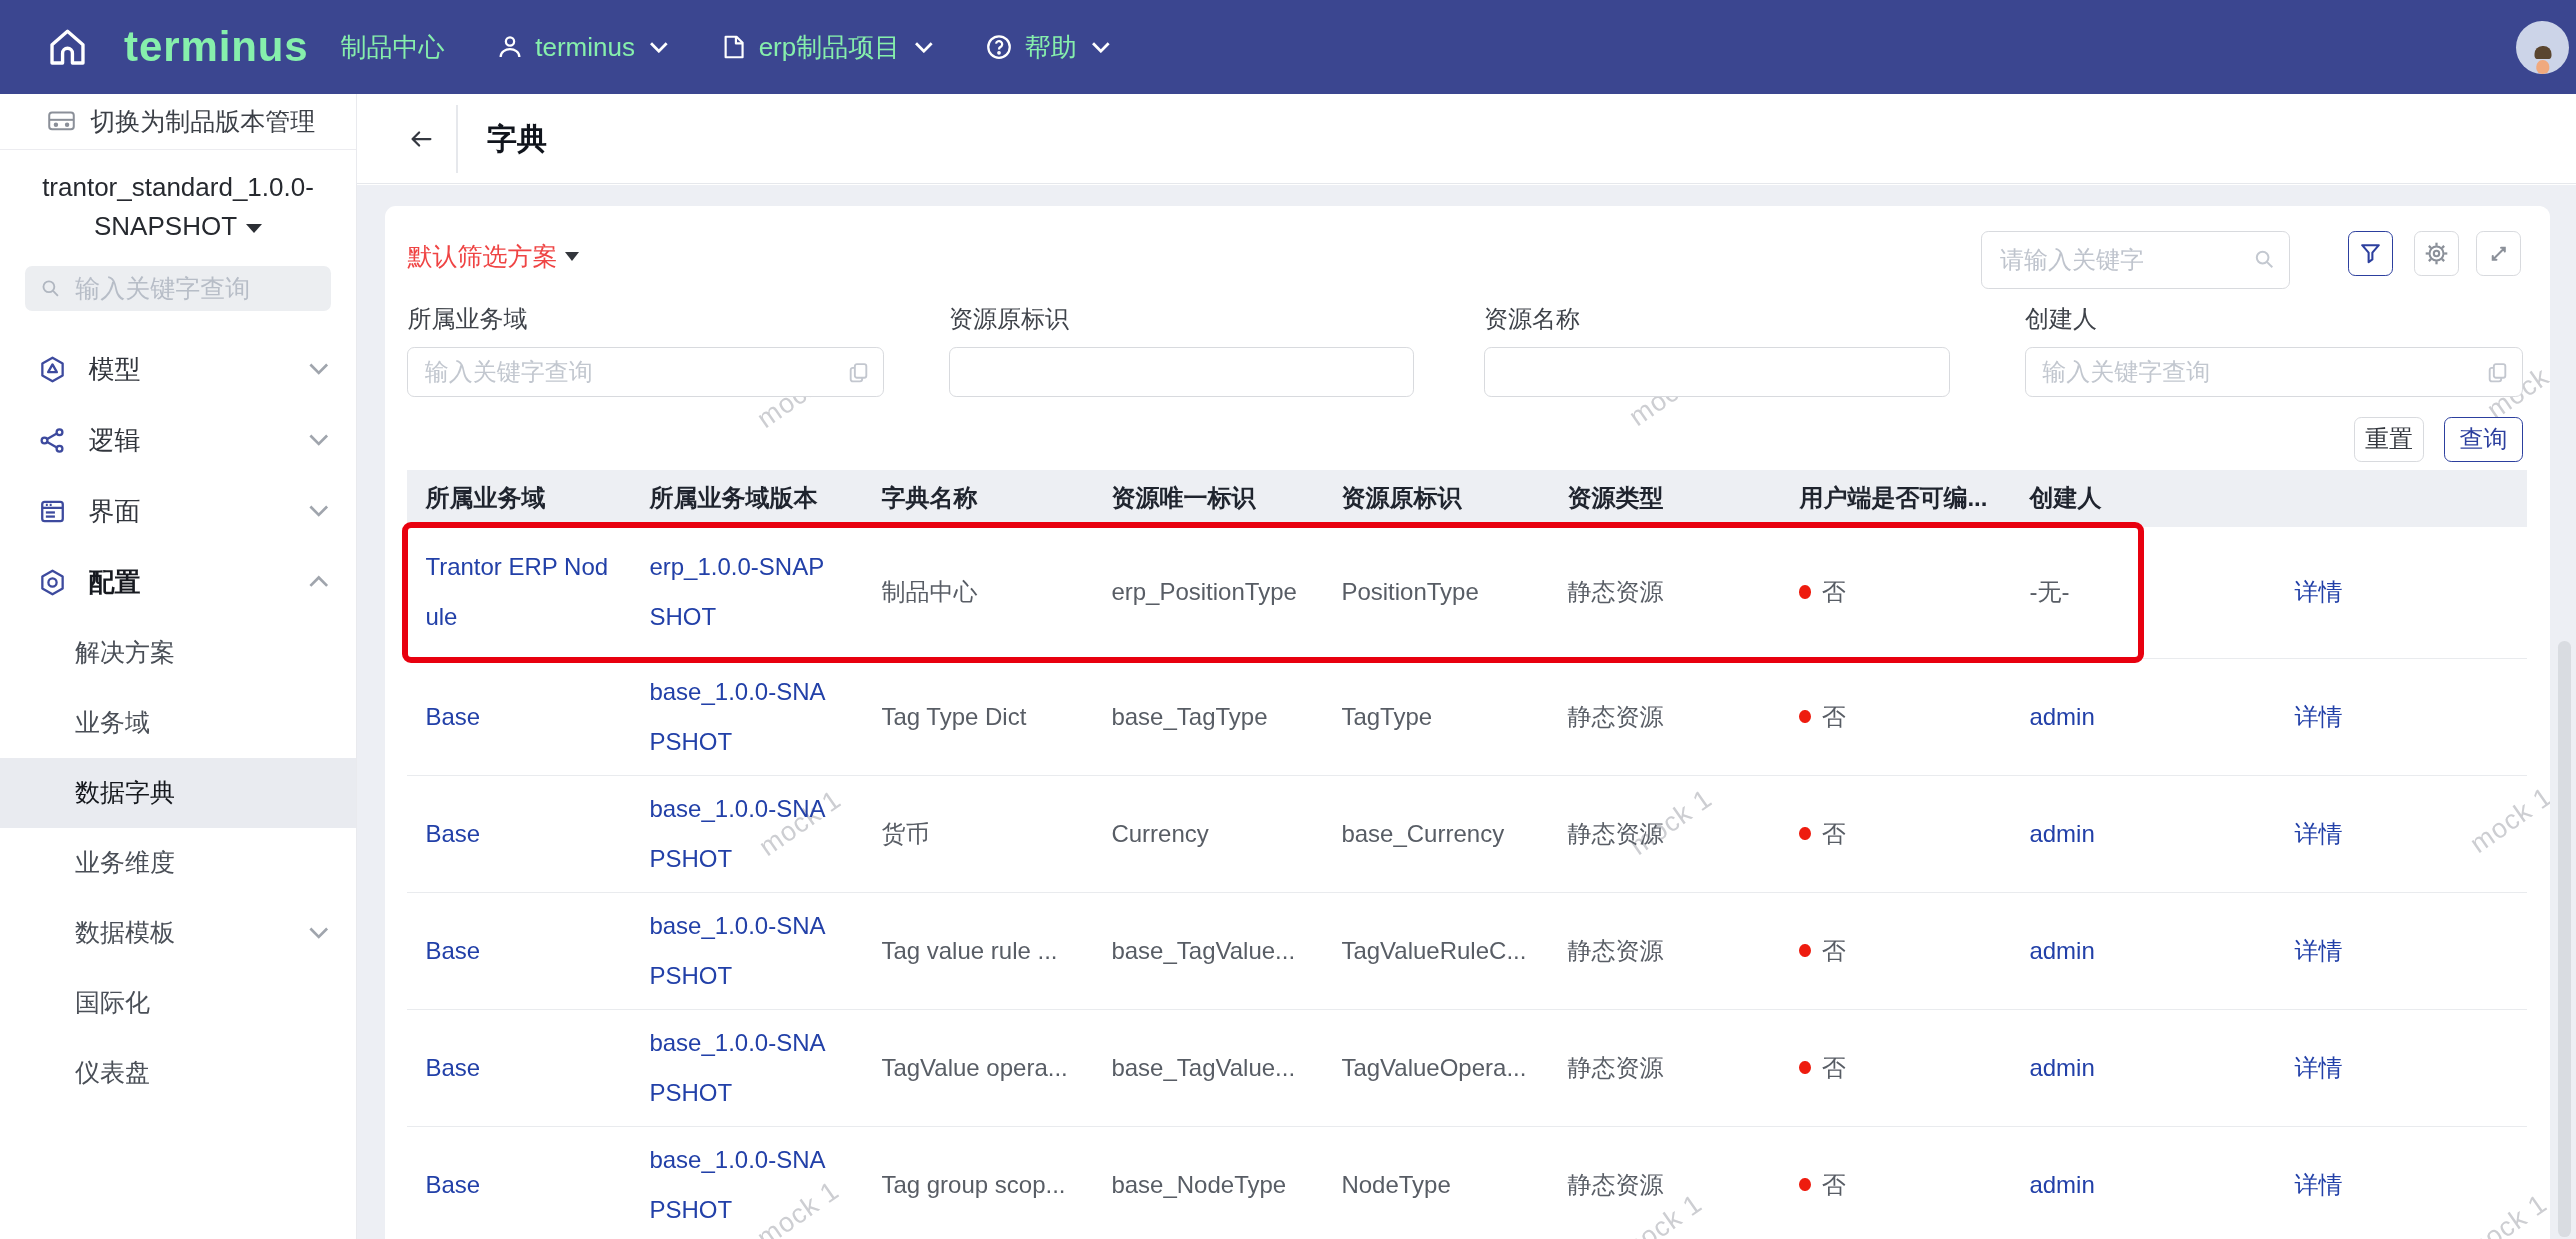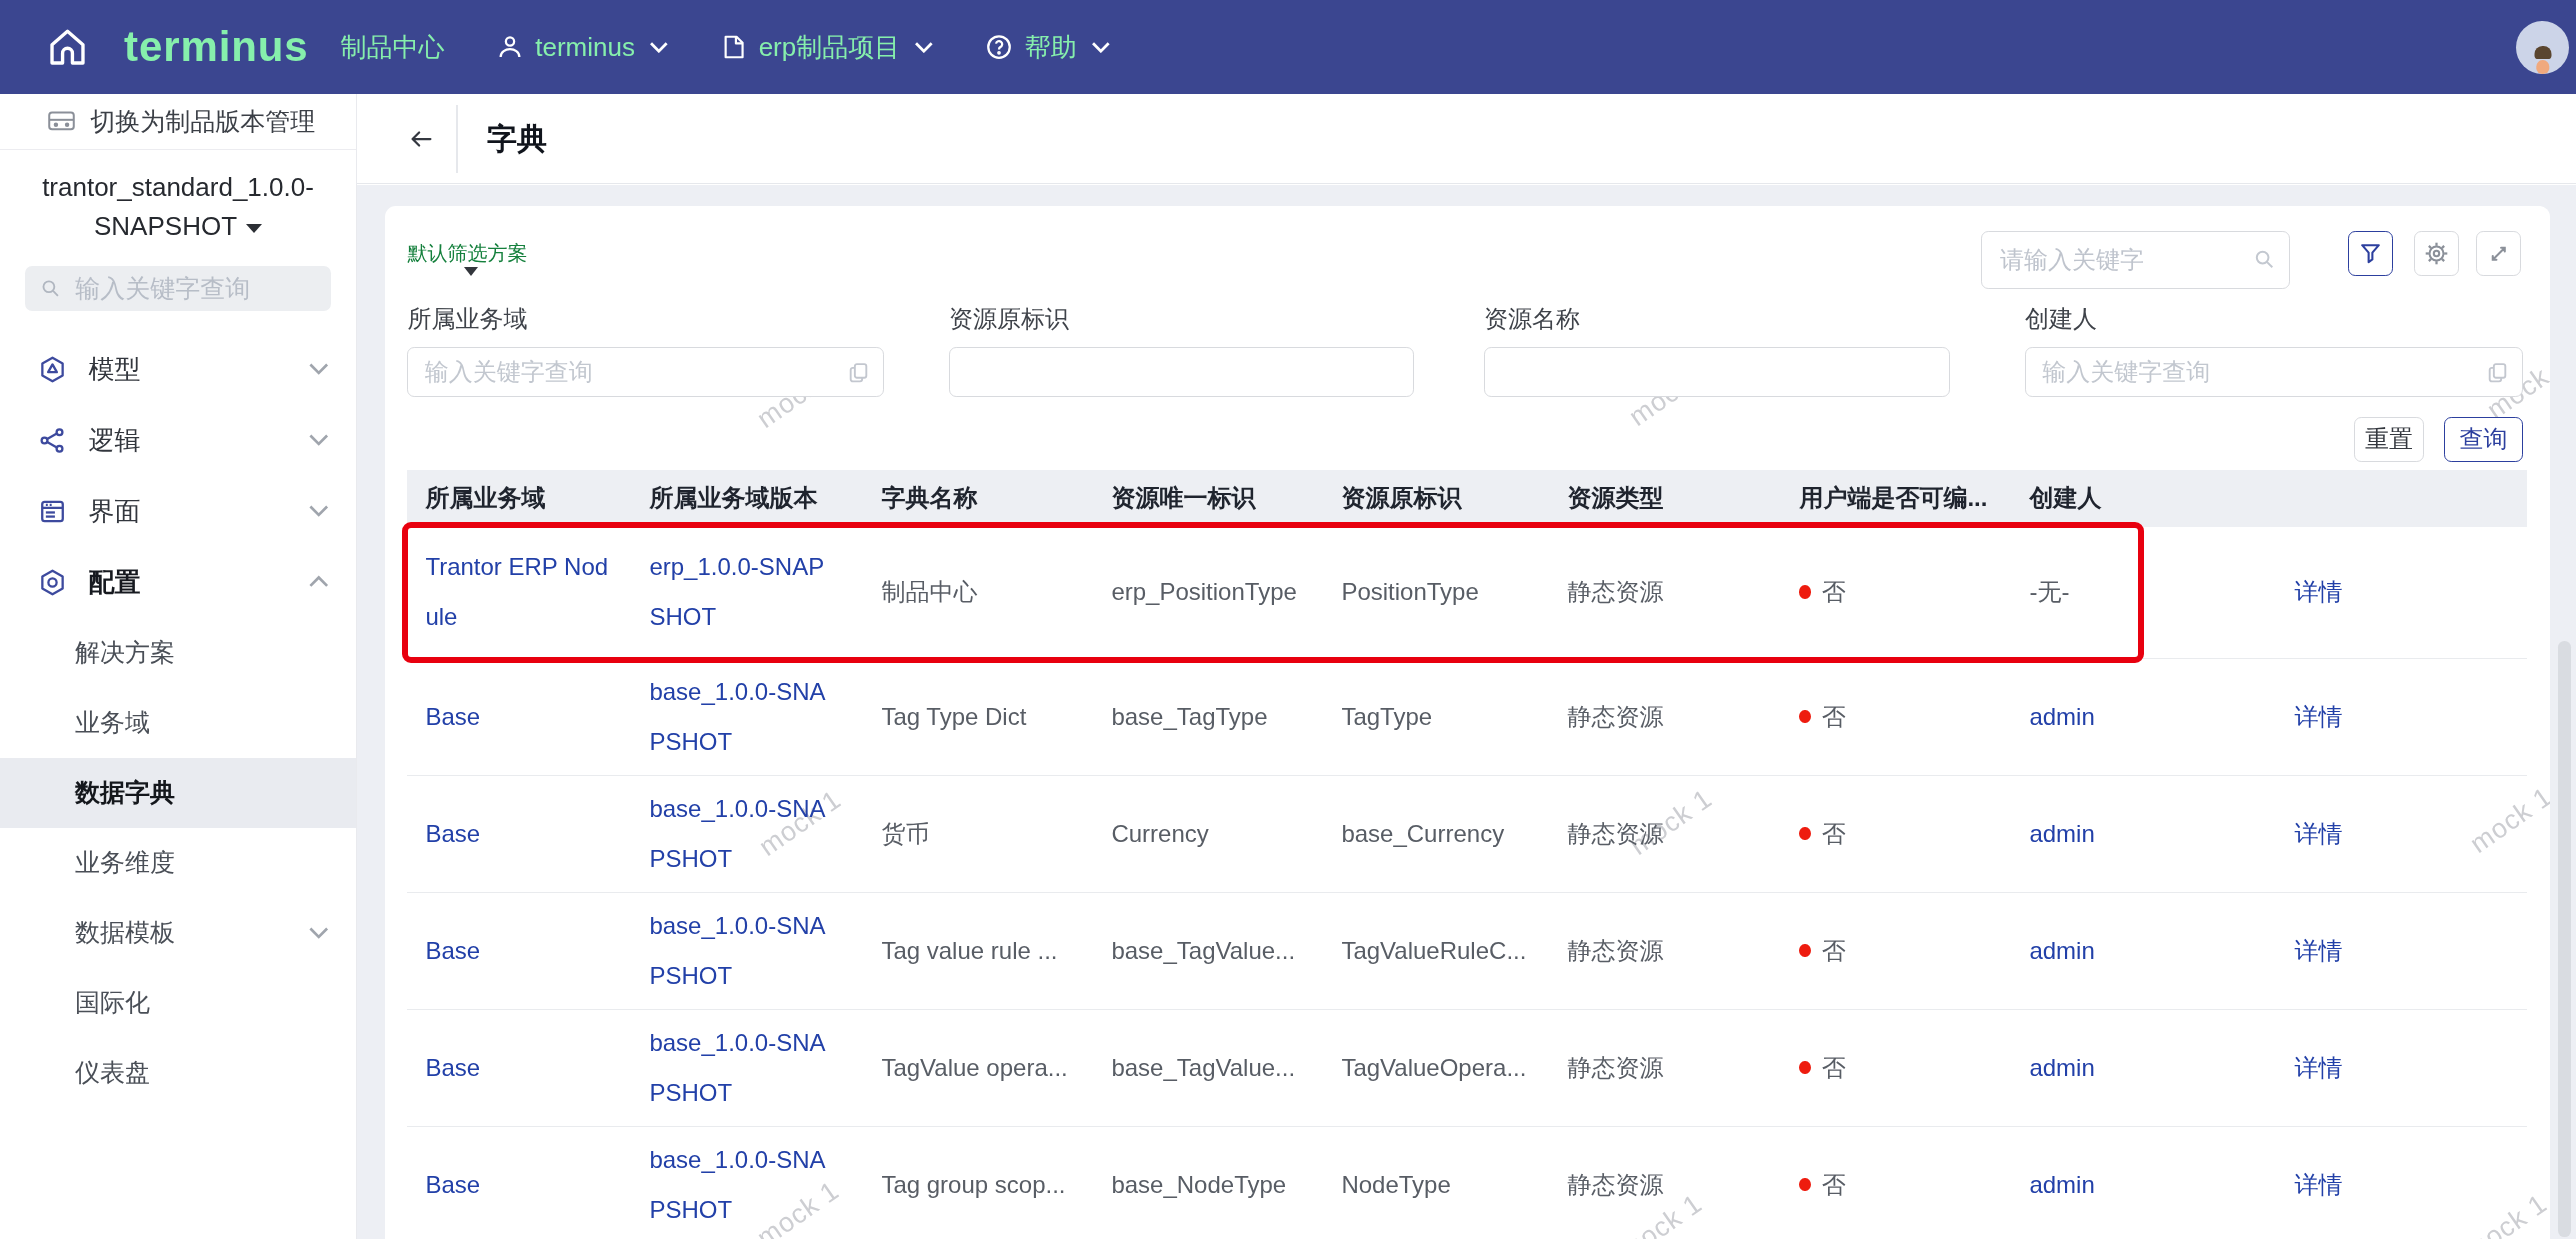--- a/index.html
+++ b/index.html
@@ -34,39 +34,39 @@
     display:flex;align-items:center;padding:0 14.3px;gap:10.7px;}
   .side-search input{border:none;outline:none;background:transparent;font-size:25px;width:100%;
     color:#4a4f57;font-family:inherit;}
   .side-search input::placeholder{color:#b7bdc7;}
   .menu{margin-top:23px;}
   .menu-item{height:71px;display:flex;align-items:center;padding:0 27px 0 38px;cursor:pointer;font-size:26px;color:#32363d;}
   .menu-item .mi-label{margin-left:21.5px;flex:1;}
   .menu-item.bold .mi-label{font-weight:700;color:#16191f;}
   .sub-item{height:70px;display:flex;align-items:center;padding-left:75px;padding-right:27px;
     font-size:25px;color:#4a4f57;cursor:pointer;}
-  .sub-item.selected{background:#e9ebf0;color:#14171c;font-weight:700;}
+  .sub-item.selected{background:#e9ebf0;color:#14171c;font-weight:400;}
   .sub-item .mi-label{flex:1;}
 
   
   .main-header{position:absolute;left:356px;top:94px;right:0;height:89px;background:#fff;
     border-bottom:1.8px solid #e6e8ec;z-index:10;}
   .back-btn{position:absolute;left:43px;top:23px;width:43px;height:43px;display:flex;align-items:center;
     justify-content:center;cursor:pointer;}
   .hdr-divider{position:absolute;left:100px;top:10.7px;width:1.8px;height:68px;background:#e6e8ec;}
   .page-title{position:absolute;left:131px;top:25px;font-size:30px;font-weight:700;color:#10141c;}
 
   .content{position:absolute;left:356px;top:185px;right:0;bottom:0;background:#edeff4;overflow:hidden;}
   .card{position:absolute;left:29px;top:20.6px;width:2165px;height:1109px;background:#fff;border-radius:10.7px;}
   .card-inner{position:relative;z-index:2;height:100%;}
   .watermarks{position:absolute;inset:0;z-index:1;pointer-events:none;overflow:hidden;}
   .wm{position:absolute;font-size:27px;color:#cdced2;transform:rotate(-35deg);letter-spacing:0.9px;white-space:nowrap;}
 
-  .scheme{position:absolute;left:22.4px;top:34px;font-size:20px;color:#15803d;font-weight:500;
-    display:flex;align-items:center;cursor:pointer;flex-direction:column;}
+  .scheme{position:absolute;left:22.4px;top:34px;font-size:25px;color:#ef4444;font-weight:500;
+    display:flex;align-items:center;cursor:pointer;}
   .scheme .caret-solid{border-top-color:#33363c;margin-left:7.2px;border-left-width:7.2px;border-right-width:7.2px;border-top-width:9px;}
 
   .kw-search{position:absolute;left:1596px;top:25px;width:309px;height:58px;border:1.8px solid #d8dade;
     border-radius:7.2px;display:flex;align-items:center;padding:0 12.5px 0 16px;box-sizing:border-box;}
   .kw-search input{border:none;outline:none;flex:1;font-size:24px;color:#4a4f57;font-family:inherit;min-width:0;}
   .kw-search input::placeholder{color:#bfc4cd;}
   .icon-btn{position:absolute;top:25px;width:45px;height:45px;border-radius:7.2px;border:1.8px solid #d8dade;
     background:#fff;display:flex;align-items:center;justify-content:center;cursor:pointer;box-sizing:border-box;}
   .icon-btn.primary{border-color:#2c3f9e;}
 

